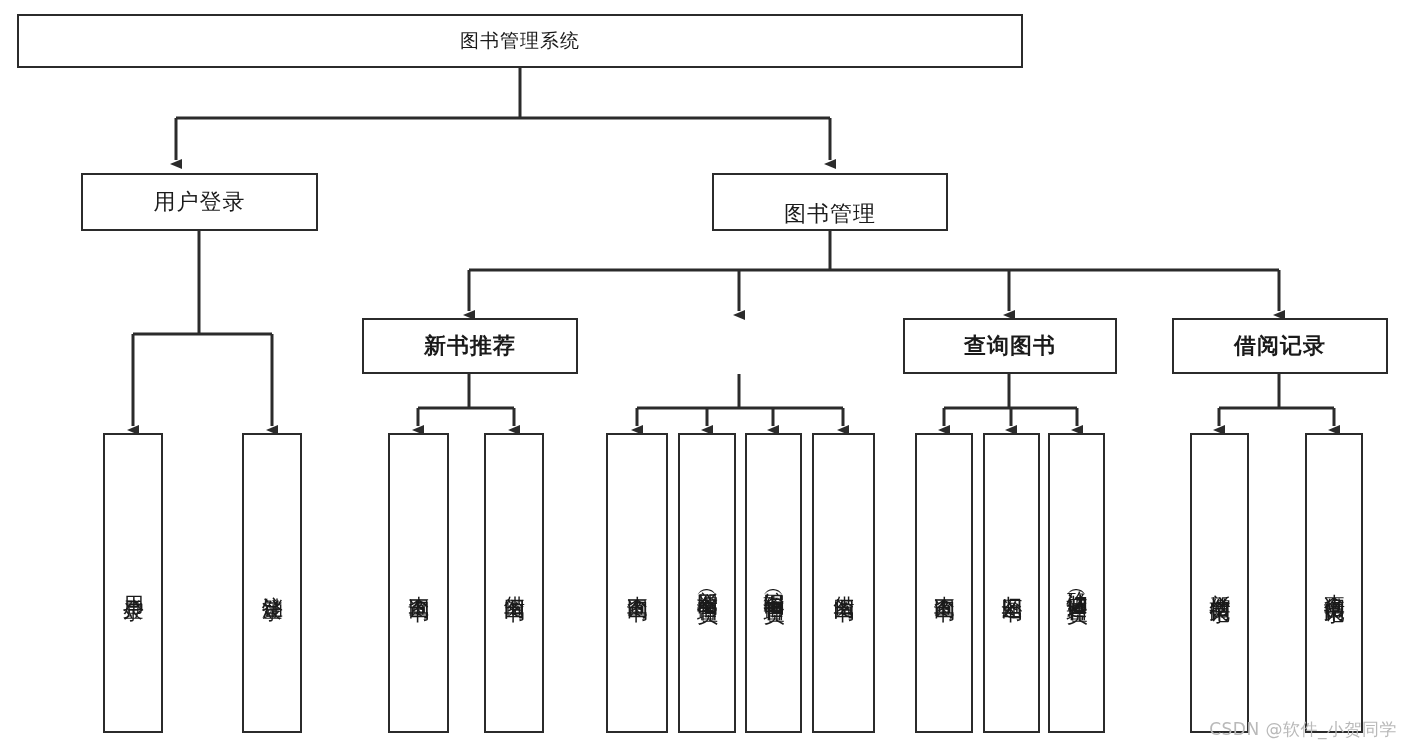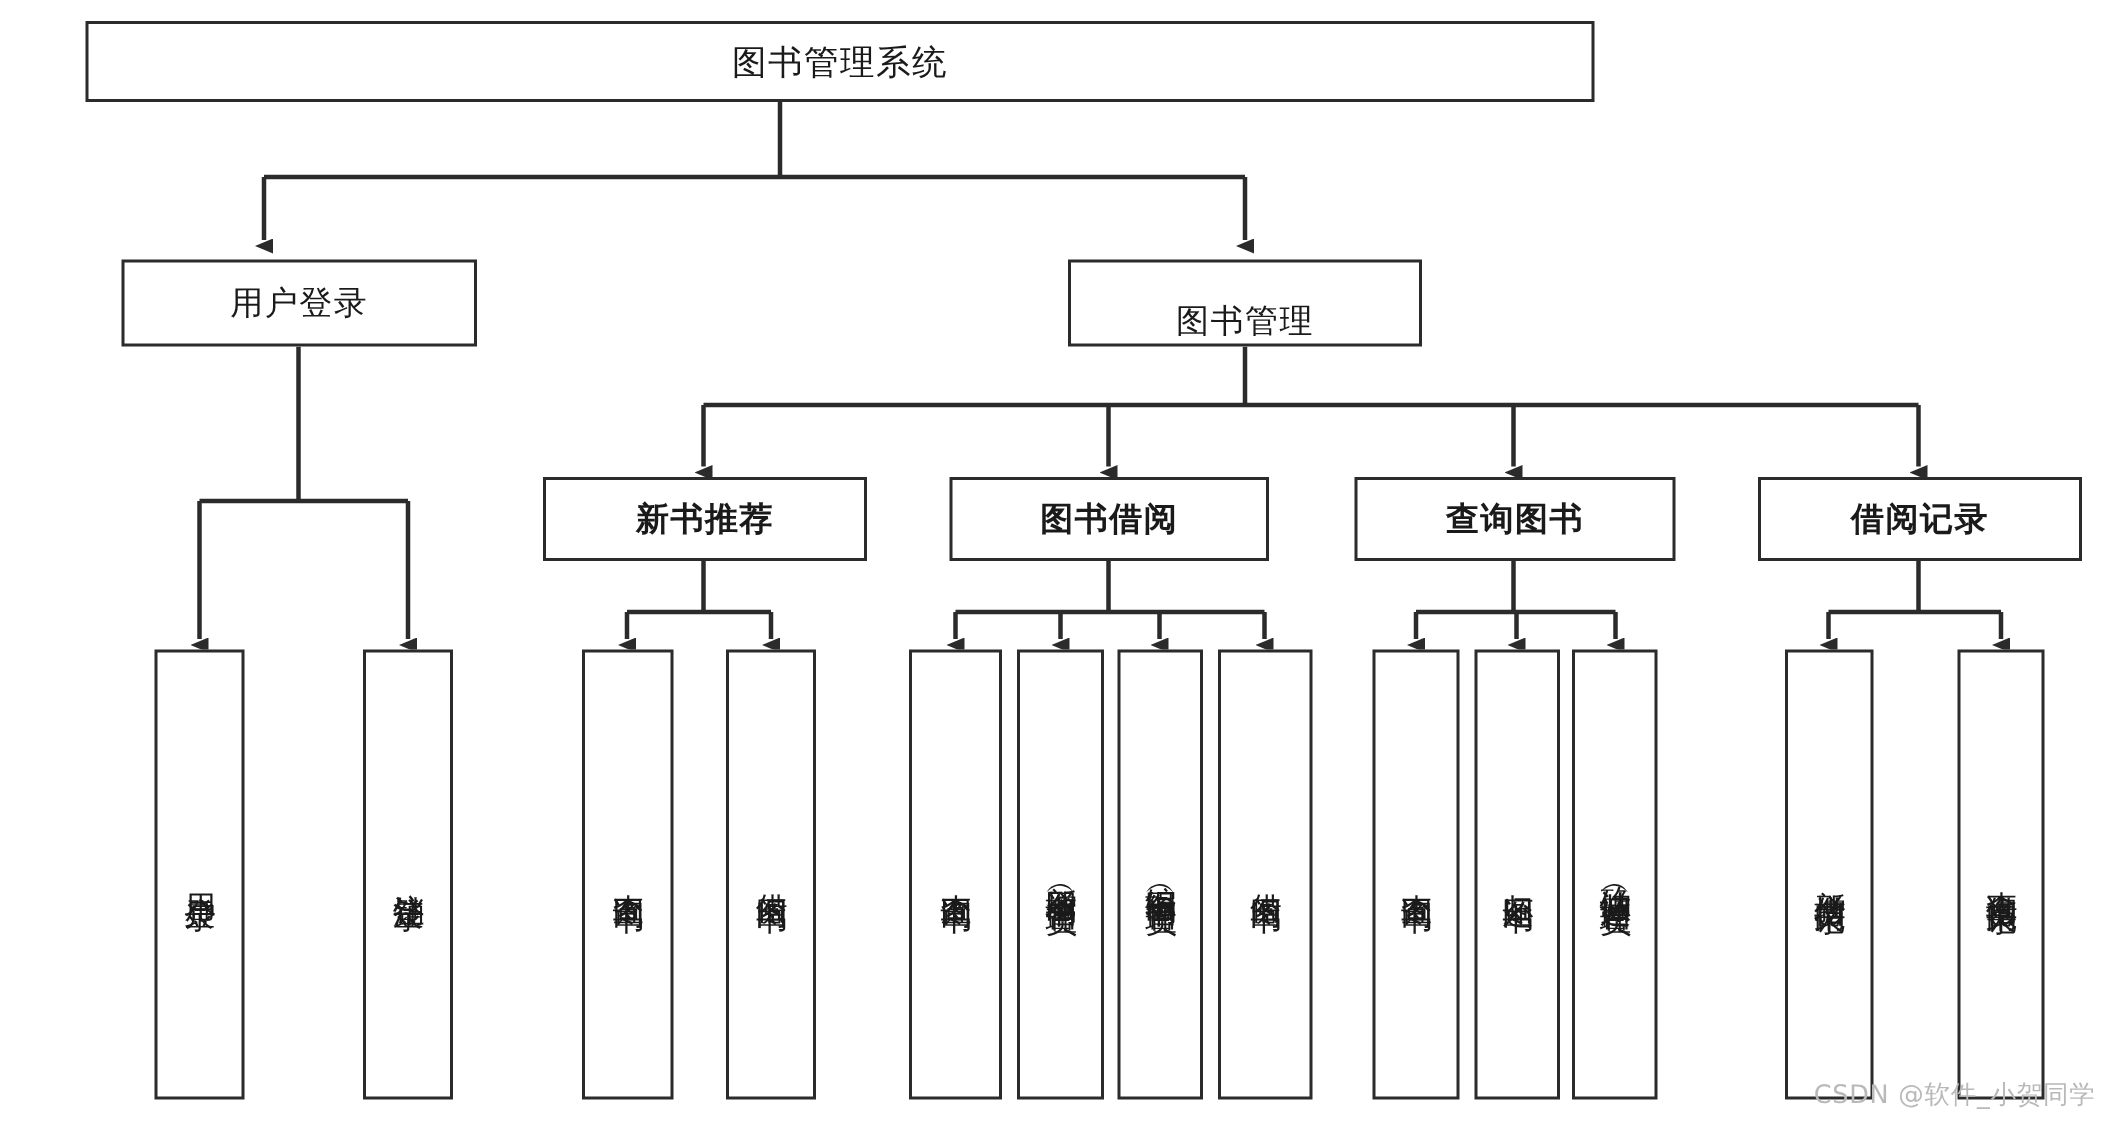--- a/index.html
+++ b/index.html
@@ -30,23 +30,22 @@
     position: absolute;
     box-sizing: border-box;
     background: #ffffff;
     border: 2px solid #2b2b2b;
     display: flex;
     align-items: center;
     justify-content: center;
     color: #1a1a1a;
   }
   .node.root {
-    font-size: 23px;
+    font-size: 19px;
     letter-spacing: 1px;
-    margin-left: 40px;
   }
   .node.l2 {
     font-size: 22px;
     letter-spacing: 1px;
   }
   .node.l3 {
     font-size: 22px;
     letter-spacing: 1px;
     font-weight: bold;
   }
@@ -140,23 +139,20 @@
   <div class="node l2" style="left:81px; top:173px; width:237px; height:58px;">
     <span class="htext">用户登录</span>
   </div>
   <div class="node l2" style="left:712px; top:173px; width:236px; height:58px;align-items:flex-end;">
     <span class="htext">图书管理</span>
   </div>
 
   <div class="node l3" style="left:362px; top:318px; width:216px; height:56px;">
     <span class="htext">新书推荐</span>
   </div>
-  <div class="node l3" style="left:633px; top:318px; width:213px; height:56px;">
-    <span class="htext">图书借阅</span>
-  </div>
   <div class="node l3" style="left:903px; top:318px; width:214px; height:56px;">
     <span class="htext">查询图书</span>
   </div>
   <div class="node l3" style="left:1172px; top:318px; width:216px; height:56px;">
     <span class="htext">借阅记录</span>
   </div>
 
   <div class="node leaf" style="left:103px; top:433px; width:60px; height:300px;">
     <span class="vtext">用户登录</span>
   </div>

